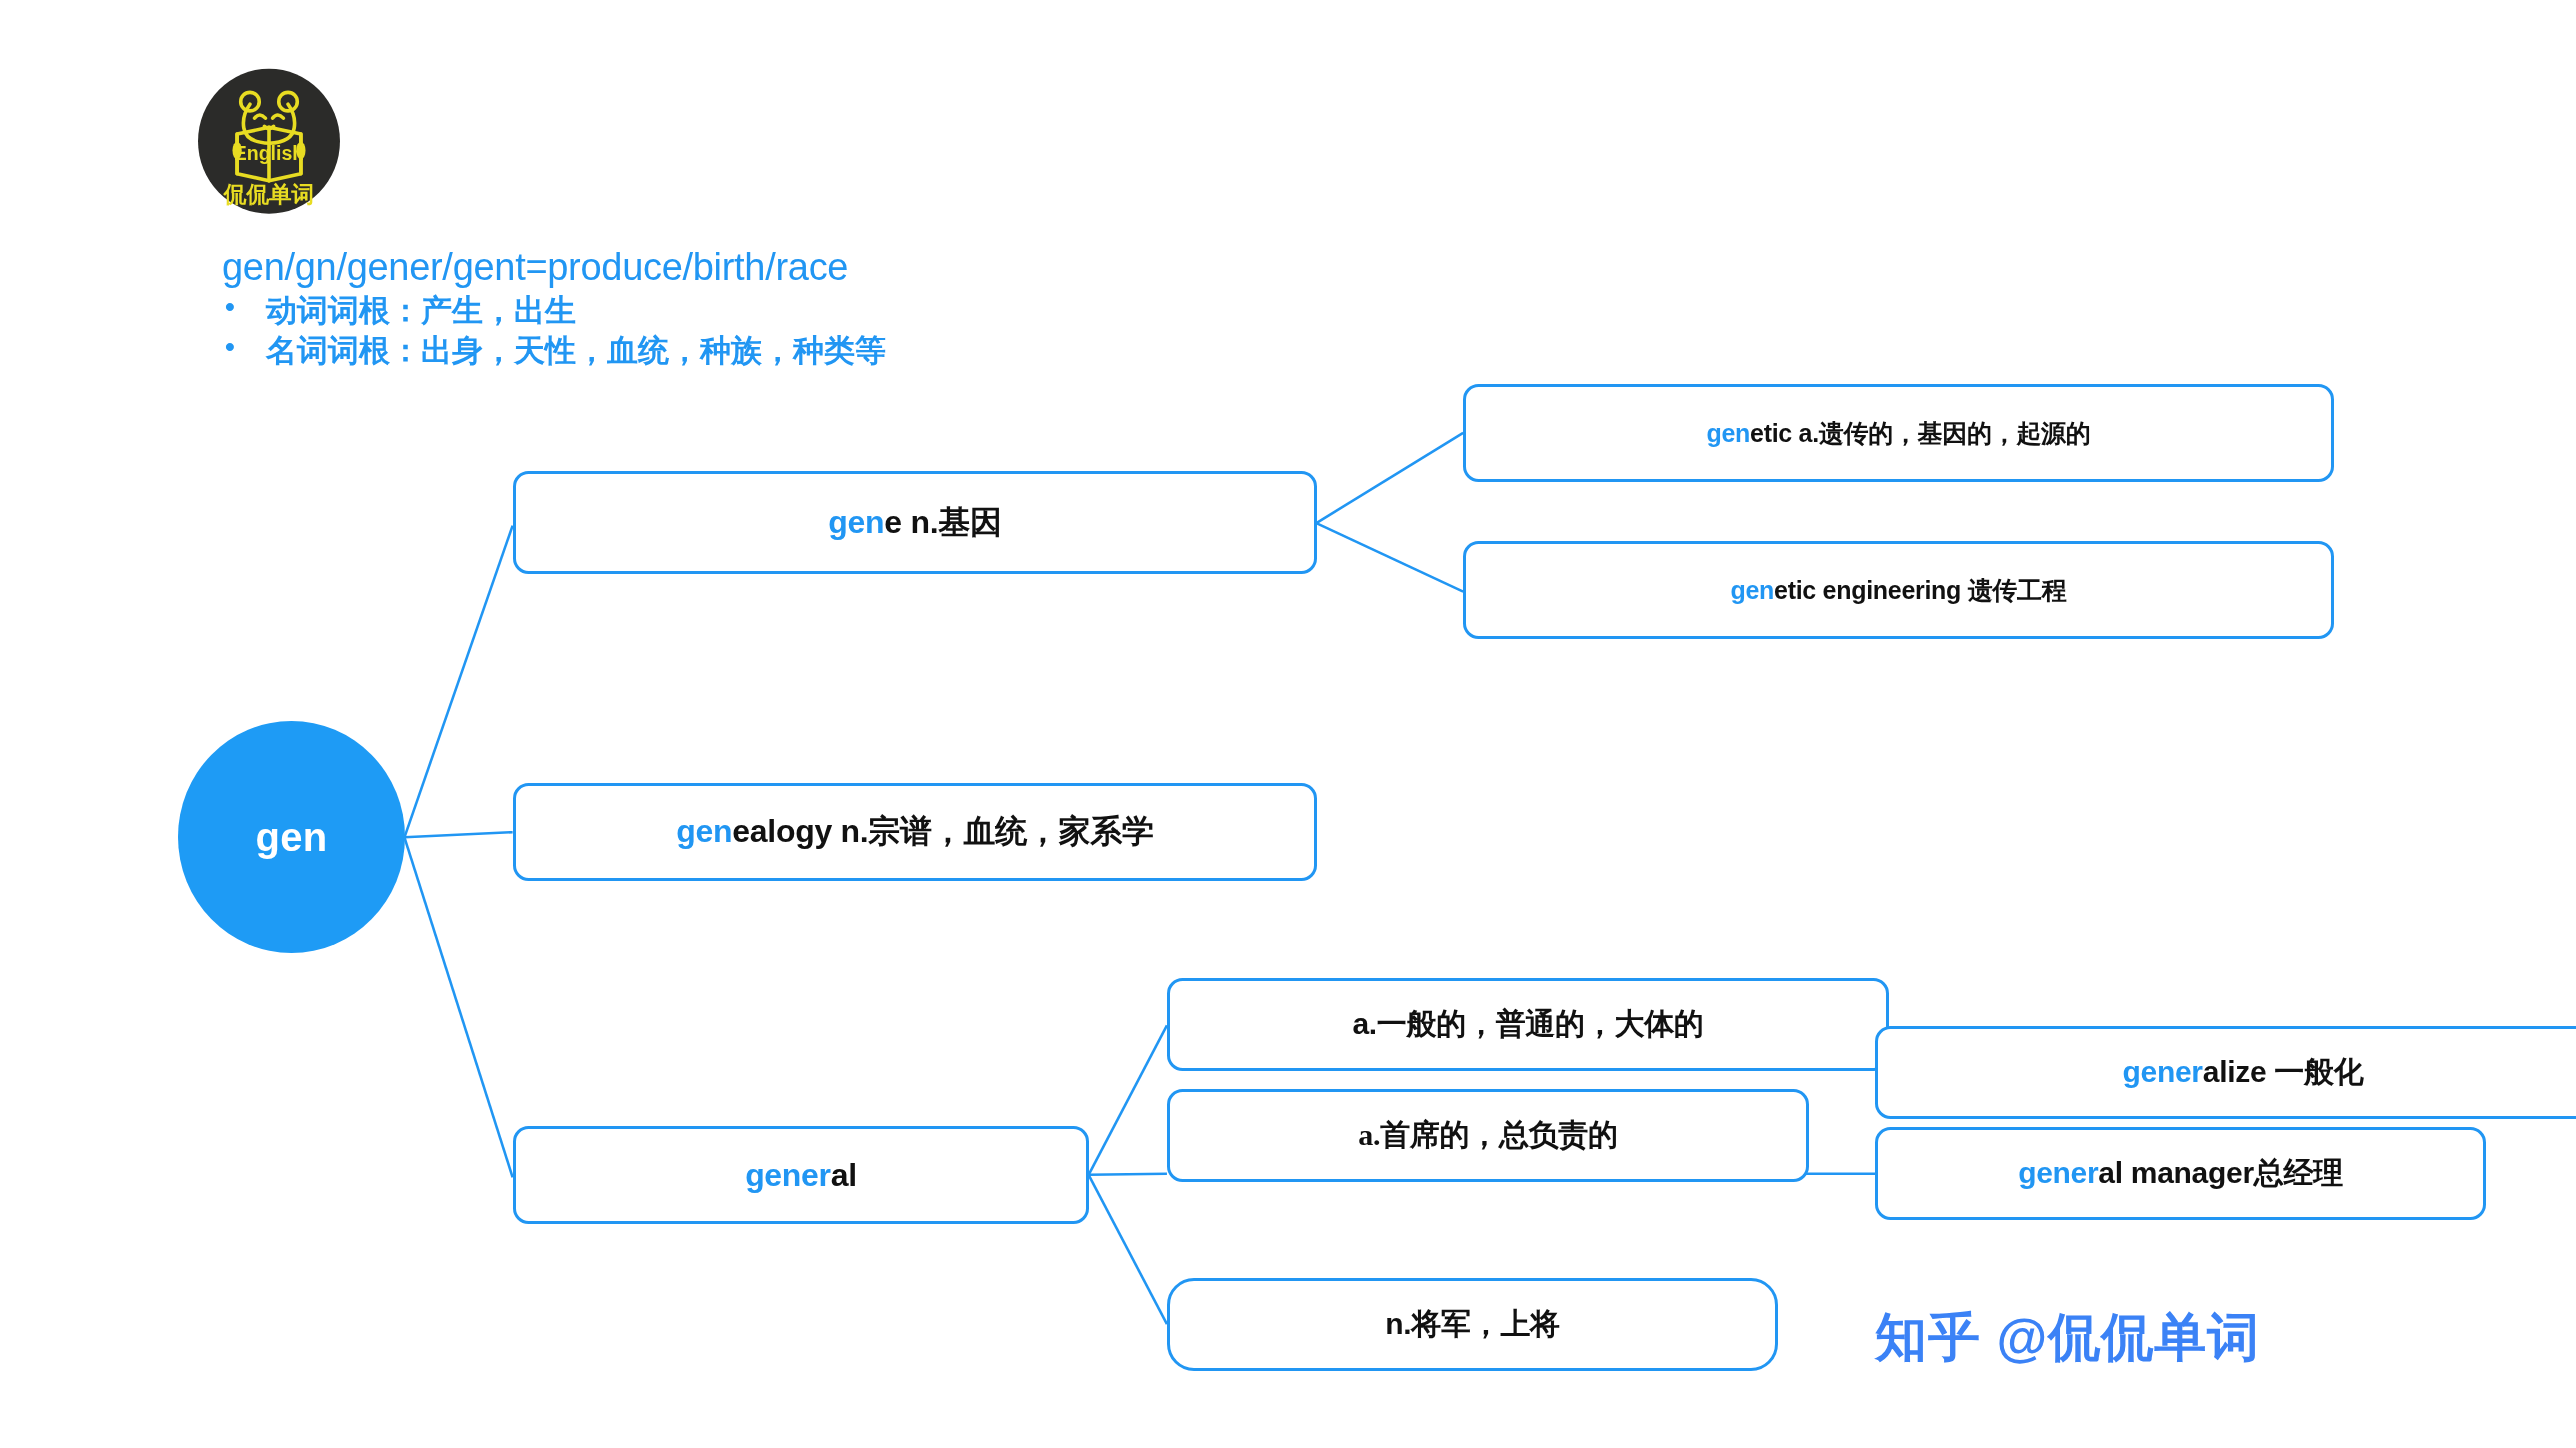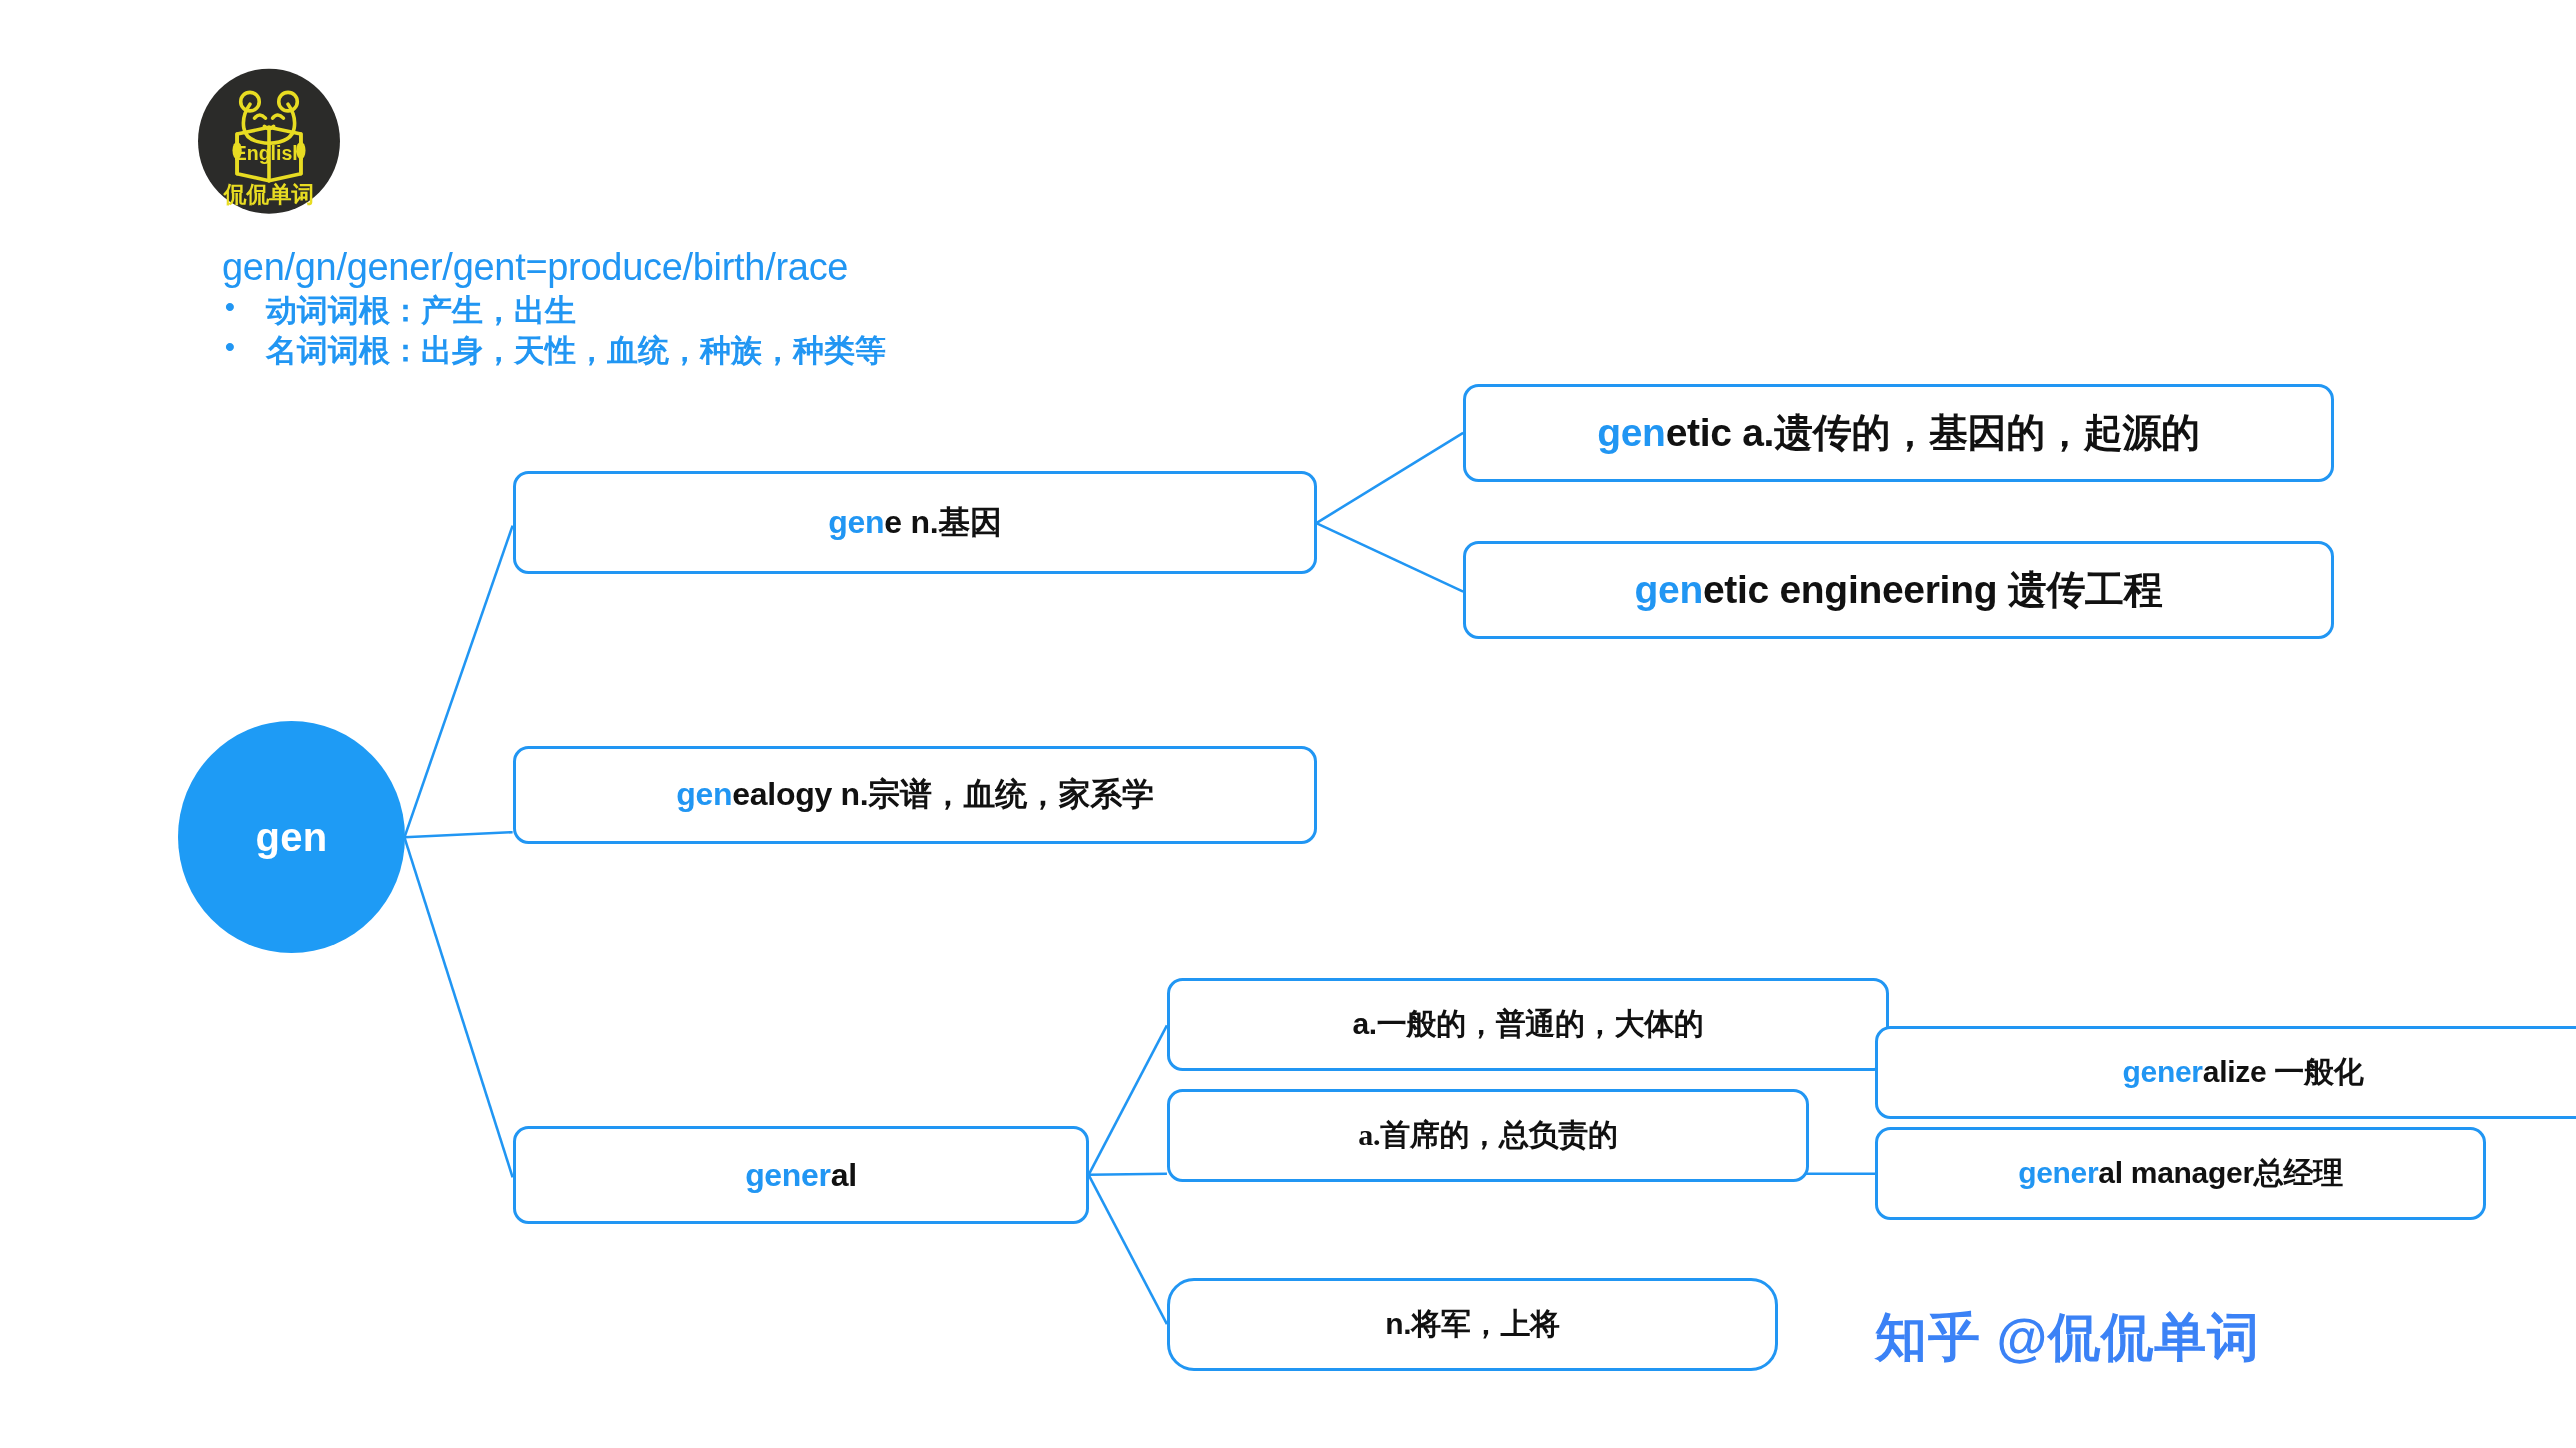--- a/index.html
+++ b/index.html
@@ -114,31 +114,31 @@
     color: #111111;
     white-space: nowrap;
     letter-spacing: -0.3px;
   }
   .node .txt .hl { color: #2196F3; }
 
   
   #node-gene      { left: 513px;  top: 471px;  width: 804px; height: 103px; }
   #node-genetic   { left: 1463px; top: 384px;  width: 871px; height: 98px; }
   #node-genetic-eng { left: 1463px; top: 541px; width: 871px; height: 98px; }
-  #node-genealogy { left: 513px;  top: 746px; width: 804px; height: 98px; }
+  #node-genealogy { left: 513px;  top: 783px; width: 804px; height: 98px; }
   #node-general   { left: 513px;  top: 1126px; width: 576px; height: 98px; }
   #node-def1      { left: 1167px; top: 978px; width: 722px; height: 93px; }
   #node-def2      { left: 1167px; top: 1089px; width: 642px; height: 93px; font-family: Liberation Serif, serif; }
   #node-def3      { left: 1167px; top: 1278px; width: 611px; height: 93px; border-radius: 27px; }
   #node-generalize{ left: 1875px; top: 978px; width: 736px; height: 93px; margin-top: 48px; }
   #node-gm        { left: 1875px; top: 1127px; width: 611px; height: 93px; }
 
   #node-def1 .txt, #node-def2 .txt, #node-def3 .txt { font-size: 30px; }
   #node-generalize .txt, #node-gm .txt { font-size: 30px; }
-  #node-genetic .txt, #node-genetic-eng .txt { font-size: 39px; }
+  #node-genetic .txt, #node-genetic-eng .txt { font-size: 25px; }
 
   
   #watermark {
     position: absolute;
     left: 1875px;
     top: 1303px;
     font-size: 52px;
     font-weight: 700;
     color: #3b82f6;
     white-space: nowrap;

